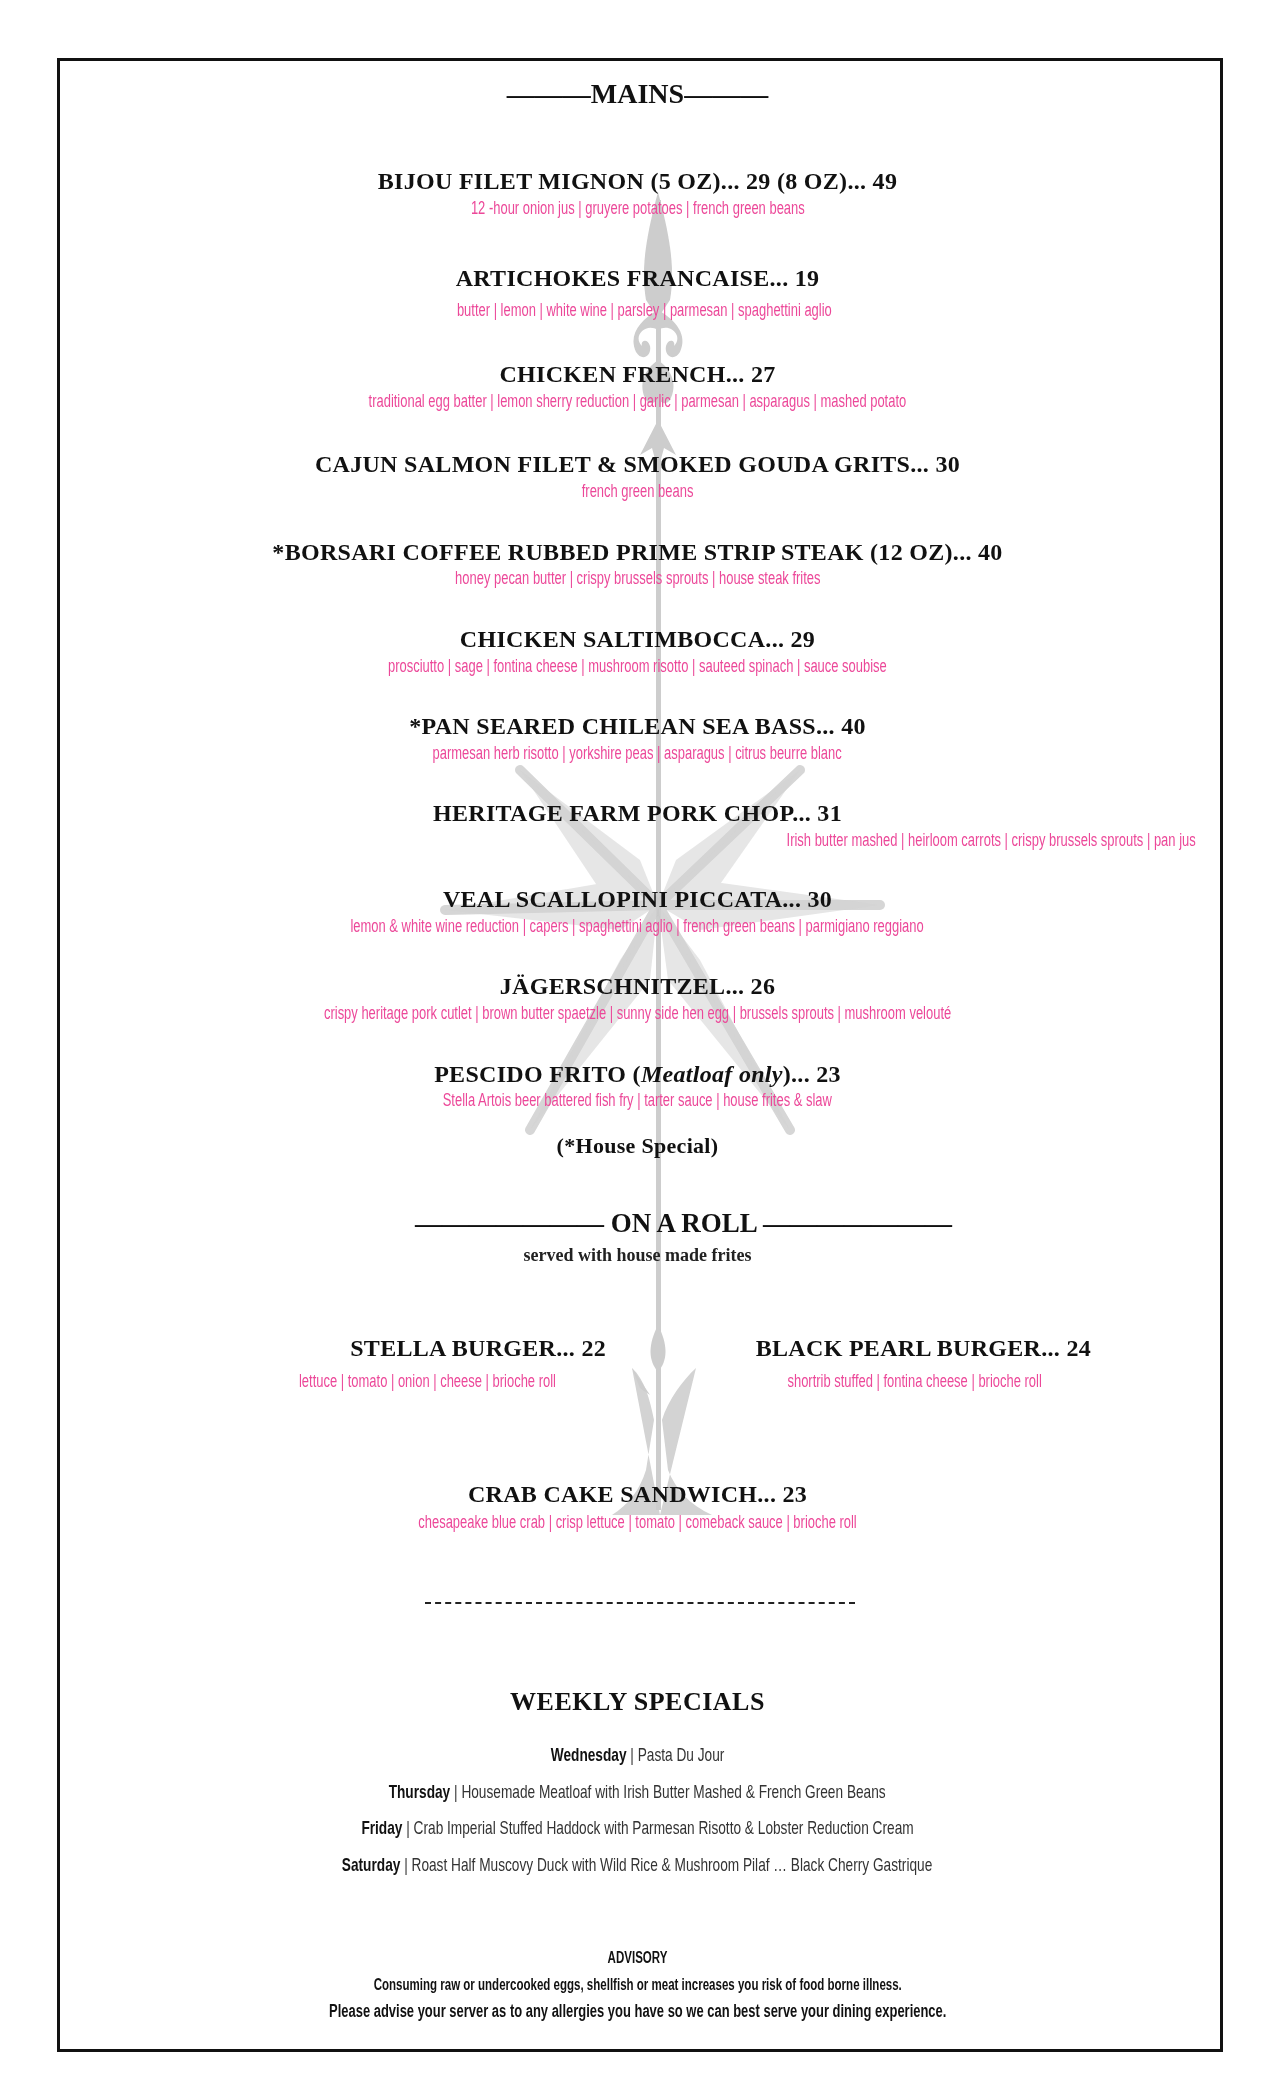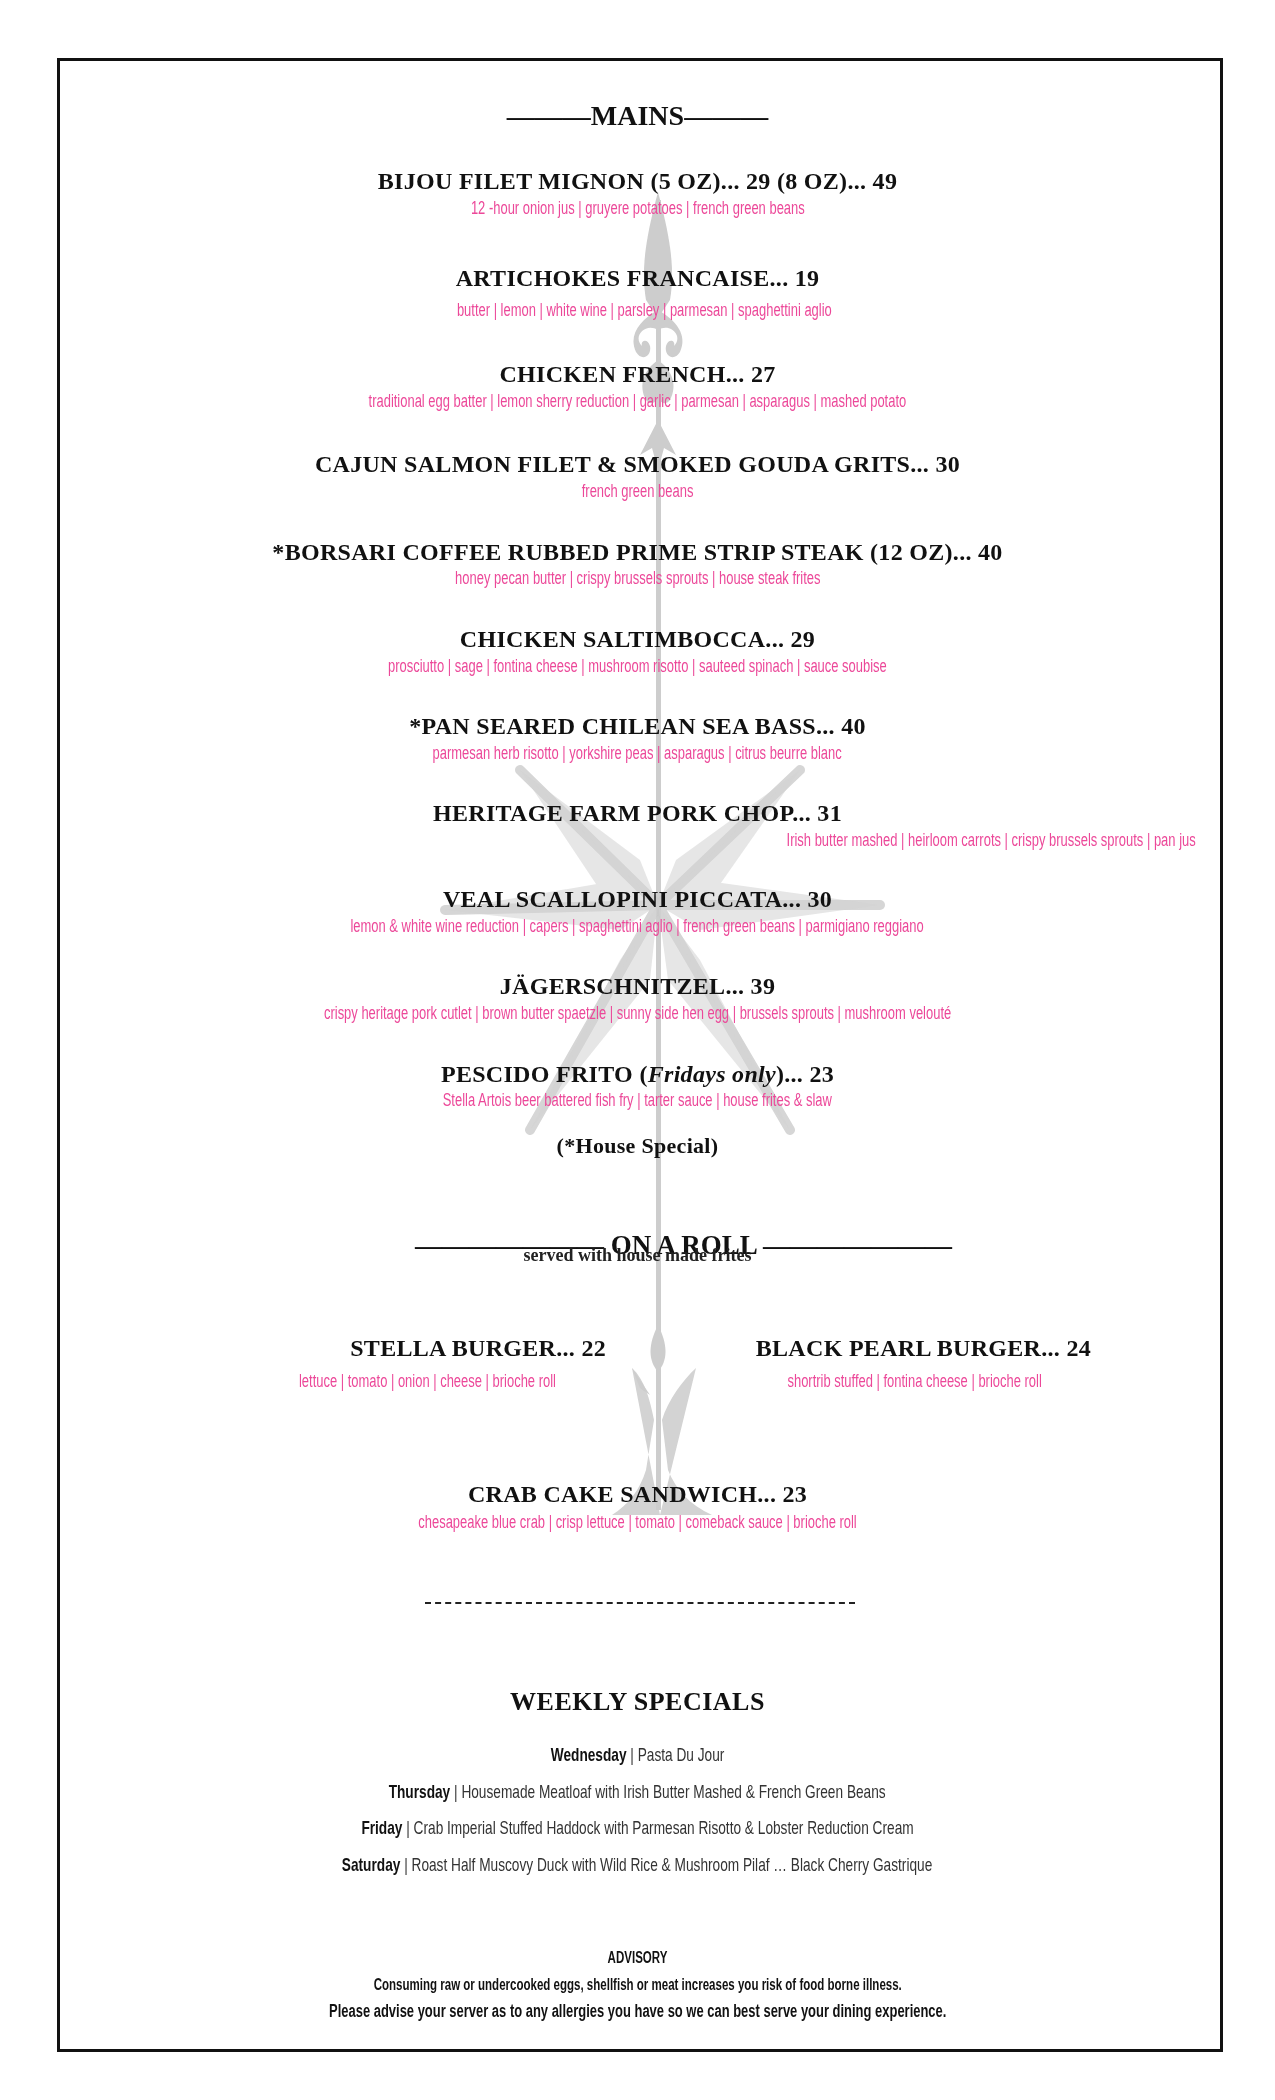--- a/index.html
+++ b/index.html
@@ -11,21 +11,21 @@
   .deco { position: absolute; left: 0; top: 0; width: 1275px; height: 2100px; pointer-events: none; }
   .line {
     position: absolute; left: 0; width: 1275px; text-align: center; white-space: nowrap;
   }
   .title {
     font-family: "Liberation Serif", serif; font-weight: bold; color: #111;
     font-size: 24px; letter-spacing: 0.3px; line-height: 28px;
   }
   .section {
     font-family: "Liberation Serif", serif; font-weight: bold; color: #111;
-    font-size: 28px; line-height: 32px; margin-top: 22px;
+    font-size: 28px; line-height: 32px;
   }
   .desc {
     font-family: "Liberation Sans", sans-serif; color: #ec4899; font-size: 18px; line-height: 22px;
   }
   .cond { display: inline-block; transform: scaleX(0.72); transform-origin: center; }
   .italic { font-style: italic; }
   .col { position: absolute; text-align: right; white-space: nowrap; }
   .specials-title {
     font-family: "Liberation Serif", serif; font-weight: bold; color: #111; font-size: 26px; line-height: 30px; letter-spacing: 0.5px;
   }
@@ -113,24 +113,24 @@
 
 <div class="line title" style="top:712px;">*PAN SEARED CHILEAN SEA BASS... 40</div>
 <div class="line desc" style="top:742px;"><span class="cond">parmesan herb risotto  |  yorkshire peas  |  asparagus  |  citrus beurre blanc</span></div>
 
 <div class="line title" style="top:799px;">HERITAGE FARM PORK CHOP... 31</div>
 <div class="line desc" style="top:829px;text-align:right;"><span class="cond">Irish butter mashed  |  heirloom carrots  |  crispy brussels sprouts  |  pan jus</span></div>
 
 <div class="line title" style="top:885px;">VEAL SCALLOPINI PICCATA... 30</div>
 <div class="line desc" style="top:915px;"><span class="cond">lemon &amp; white wine reduction  |  capers  |  spaghettini aglio  |  french green beans  |  parmigiano reggiano</span></div>
 
-<div class="line title" style="top:972px;">JÄGERSCHNITZEL... 39</div>
+<div class="line title" style="top:972px;">JÄGERSCHNITZEL... 26</div>
 <div class="line desc" style="top:1002px;"><span class="cond">crispy heritage pork cutlet  |  brown butter spaetzle  |  sunny side hen egg  |  brussels sprouts  |  mushroom velouté</span></div>
 
-<div class="line title" style="top:1060px;"><span>PESCIDO FRITO (</span><span class="italic">Fridays only</span><span>)... 23</span></div>
+<div class="line title" style="top:1060px;"><span>PESCIDO FRITO (</span><span class="italic">Meatloaf only</span><span>)... 23</span></div>
 <div class="line desc" style="top:1089px;"><span class="cond">Stella Artois beer battered fish fry  |  tarter sauce  |  house frites &amp; slaw</span></div>
 
 <div class="line title" style="top:1132px; font-size:22px;">(*House Special)</div>
 
 <div class="line section" style="top:1207px; font-size:27px;padding-left:46px;">——————— ON A ROLL  ———————</div>
 <div class="line" style="top:1245px; font-family:'Liberation Serif', serif; font-weight:bold; font-size:18px; color:#222;">served with house made frites</div>
 
 <div class="col title" style="left:206px; width:400px; top:1334px;">STELLA BURGER... 22</div>
 <div class="col desc" style="left:206px; width:400px; top:1370px;"><span class="cond">lettuce  |  tomato  |  onion  |  cheese  |  brioche roll</span></div>
 

